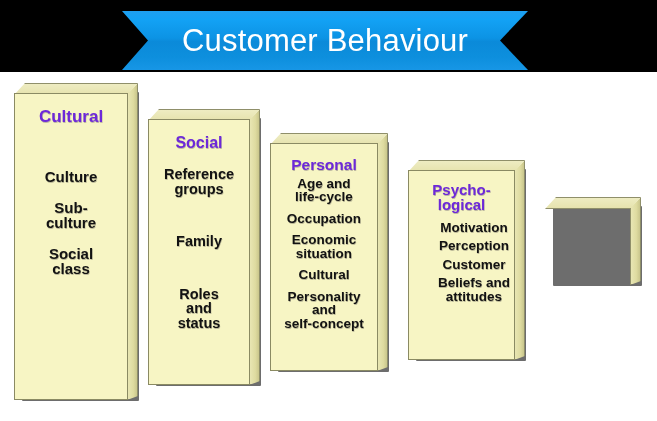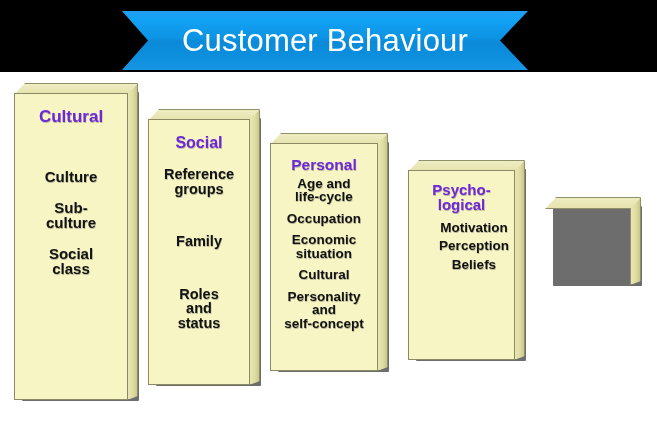--- a/index.html
+++ b/index.html
@@ -238,21 +238,23 @@
   <div class="box" id="box-psychological">
     <div class="box-shadow"></div>
     <div class="box-side"></div>
     <div class="box-top"></div>
     <div class="box-face">
       <div class="box-header">Psycho-
 logical</div>
       <div class="box-items">
         <div class="box-item">Motivation</div>
         <div class="box-item">Perception</div>
-        <div class="box-item">Beliefs</div>
+        <div class="box-item">Customer</div>
+        <div class="box-item">Beliefs and
+attitudes</div>
       </div>
     </div>
   </div>
 
   <div class="box" id="box-buyer">
     <div class="box-shadow"></div>
     <div class="box-side"></div>
     <div class="box-top"></div>
   </div>
 

